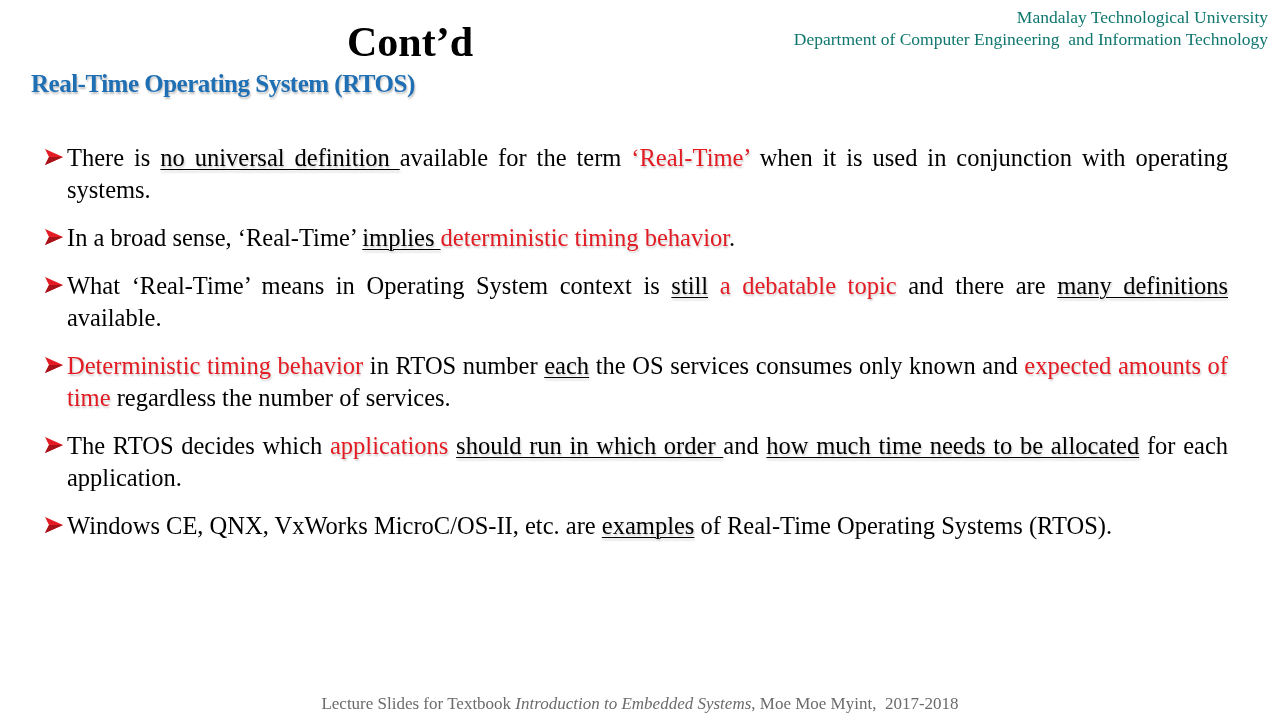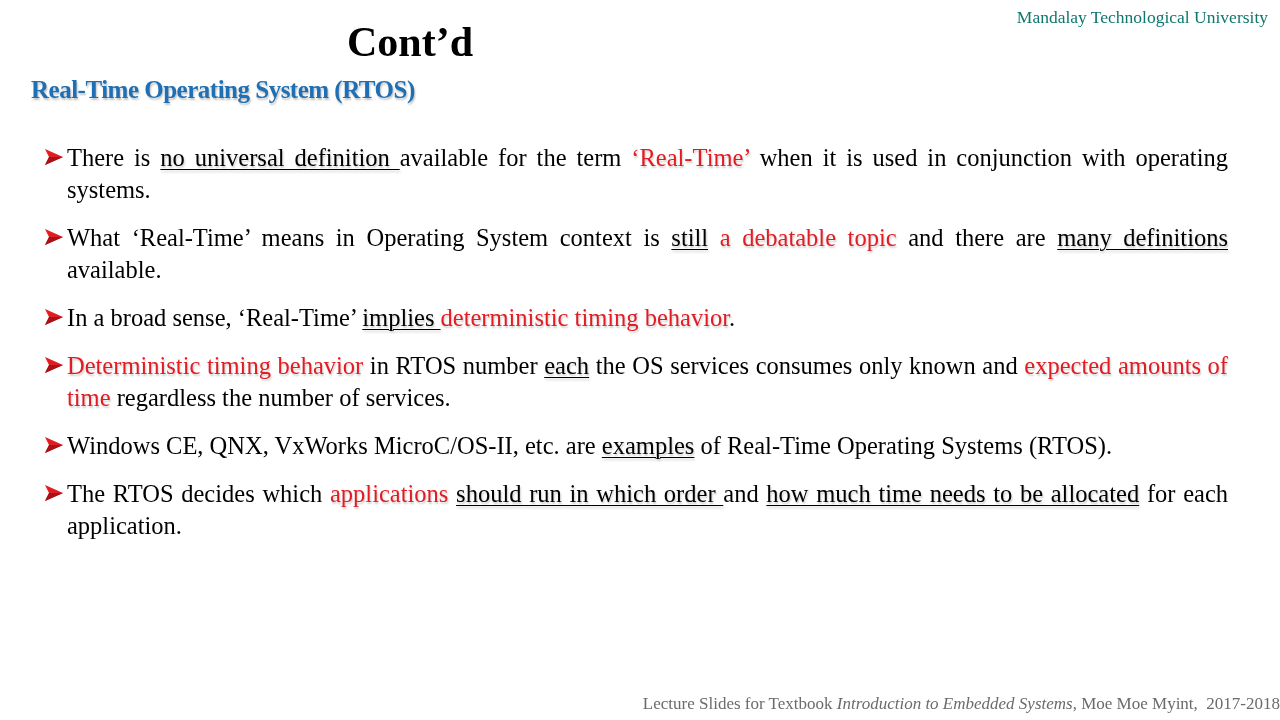--- a/index.html
+++ b/index.html
@@ -7,73 +7,74 @@
     width: 1280px; height: 720px; background: #ffffff; position: relative; overflow: hidden;
     font-family: "Liberation Serif", "DejaVu Serif", serif; color: #000;
   }
   .title {
     position: absolute; left: 347px; top: 16px; font-size: 42px; font-weight: bold; line-height: 52px;
   }
   .inst {
     position: absolute; right: 12px; top: 6px; text-align: right; color: #0f766e; font-size: 17.5px; line-height: 22px;
   }
   .subtitle {
-    position: absolute; left: 31px; top: 76px; font-size: 25px; font-weight: bold; color: #1f6fb4;
+    position: absolute; left: 31px; top: 70px; font-size: 25px; font-weight: bold; color: #1f6fb4;
     text-shadow: 1px 2px 2px rgba(0,0,0,0.25); letter-spacing: -0.5px;
   }
   .bullets {
     position: absolute; left: 31px; top: 129px; width: 1184px; margin: 13px; padding: 0; list-style: none;
   }
   .bullet {
     position: relative; padding-left: 23px; font-size: 24.5px; line-height: 32px; text-align: justify;
     margin-bottom: 16px;
   }
   .arrow {
     position: absolute; left: 0; top: 6px; width: 20px; height: 18px;
   }
   .seg.red { color: #e31b23; text-shadow: 1px 2px 2px rgba(0,0,0,0.2); }
   .seg.ul { text-decoration: underline; text-decoration-thickness: 1px; text-underline-offset: 3px; text-shadow: 1px 2px 2px rgba(0,0,0,0.2); }
   .footer {
-    position: absolute; left: 0; width: 1280px; top: 694px; text-align: right; color: #6b6b6b; font-size: 17px;
+    position: absolute; left: 0; width: 1280px; top: 694px; text-align: center; color: #6b6b6b; font-size: 17px;
   }
   .footer .it { font-style: italic; }
 </style>
 </head>
 <body>
 
 <div>
   <div class="title">Cont’d</div>
   <div class="inst">
     <div>Mandalay Technological University</div>
+    <div style="white-space:pre">Department of Computer Engineering  and Information Technology</div>
   </div>
   <div class="subtitle">Real-Time Operating System (RTOS)</div>
 
   <ul class="bullets" id="bullets">
       <li class="bullet"><svg class="arrow" viewBox="0 0 20 18">
           <polygon points="1,1 19,9 1,17 5,9" fill="#e31b23"></polygon>
           <polygon points="1,17 19,9 5,9" fill="#a5121a"></polygon>
         </svg><span class="seg">There is </span><span class="seg ul">no universal definition </span><span class="seg">available for the term </span><span class="seg red">‘Real-Time’</span><span class="seg"> when it is used in conjunction with operating systems.</span></li>
       <li class="bullet"><svg class="arrow" viewBox="0 0 20 18">
           <polygon points="1,1 19,9 1,17 5,9" fill="#e31b23"></polygon>
           <polygon points="1,17 19,9 5,9" fill="#a5121a"></polygon>
-        </svg><span class="seg">What ‘Real-Time’ means in Operating System context is </span><span class="seg ul">still</span><span class="seg"> </span><span class="seg red">a debatable topic</span><span class="seg"> and there are </span><span class="seg ul">many definitions</span><span class="seg"> available.</span></li>
+        </svg><span class="seg">In a broad sense, ‘Real-Time’ </span><span class="seg ul">implies </span><span class="seg red">deterministic timing behavior</span><span class="seg">.</span></li>
       <li class="bullet"><svg class="arrow" viewBox="0 0 20 18">
           <polygon points="1,1 19,9 1,17 5,9" fill="#e31b23"></polygon>
           <polygon points="1,17 19,9 5,9" fill="#a5121a"></polygon>
-        </svg><span class="seg">In a broad sense, ‘Real-Time’ </span><span class="seg ul">implies </span><span class="seg red">deterministic timing behavior</span><span class="seg">.</span></li>
+        </svg><span class="seg">What ‘Real-Time’ means in Operating System context is </span><span class="seg ul">still</span><span class="seg"> </span><span class="seg red">a debatable topic</span><span class="seg"> and there are </span><span class="seg ul">many definitions</span><span class="seg"> available.</span></li>
       <li class="bullet"><svg class="arrow" viewBox="0 0 20 18">
           <polygon points="1,1 19,9 1,17 5,9" fill="#e31b23"></polygon>
           <polygon points="1,17 19,9 5,9" fill="#a5121a"></polygon>
         </svg><span class="seg red">Deterministic timing behavior</span><span class="seg"> in RTOS number </span><span class="seg ul">each</span><span class="seg"> the OS services consumes only known and </span><span class="seg red">expected amounts of time</span><span class="seg"> regardless the number of services.</span></li>
       <li class="bullet"><svg class="arrow" viewBox="0 0 20 18">
           <polygon points="1,1 19,9 1,17 5,9" fill="#e31b23"></polygon>
           <polygon points="1,17 19,9 5,9" fill="#a5121a"></polygon>
-        </svg><span class="seg">Windows CE, QNX, VxWorks MicroC/OS-II, etc. are </span><span class="seg ul">examples</span><span class="seg"> of Real-Time Operating Systems (RTOS).</span></li>
+        </svg><span class="seg">The RTOS decides which </span><span class="seg red">applications</span><span class="seg"> </span><span class="seg ul">should run in which order </span><span class="seg">and </span><span class="seg ul">how much time needs to be allocated</span><span class="seg"> for each application.</span></li>
       <li class="bullet"><svg class="arrow" viewBox="0 0 20 18">
           <polygon points="1,1 19,9 1,17 5,9" fill="#e31b23"></polygon>
           <polygon points="1,17 19,9 5,9" fill="#a5121a"></polygon>
-        </svg><span class="seg">The RTOS decides which </span><span class="seg red">applications</span><span class="seg"> </span><span class="seg ul">should run in which order </span><span class="seg">and </span><span class="seg ul">how much time needs to be allocated</span><span class="seg"> for each application.</span></li>
+        </svg><span class="seg">Windows CE, QNX, VxWorks MicroC/OS-II, etc. are </span><span class="seg ul">examples</span><span class="seg"> of Real-Time Operating Systems (RTOS).</span></li>
     </ul>
 
   <div class="footer">
     <span>Lecture Slides for Textbook </span><span class="it">Introduction to Embedded Systems</span><span style="white-space:pre">, Moe Moe Myint,  2017-2018</span>
   </div>
 </div>
 
 </body></html>

